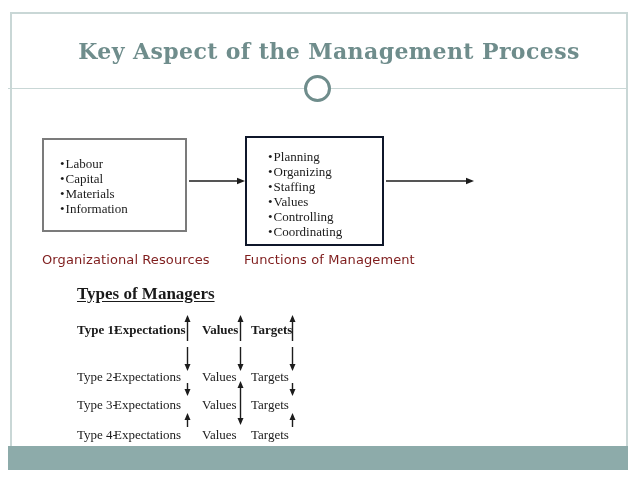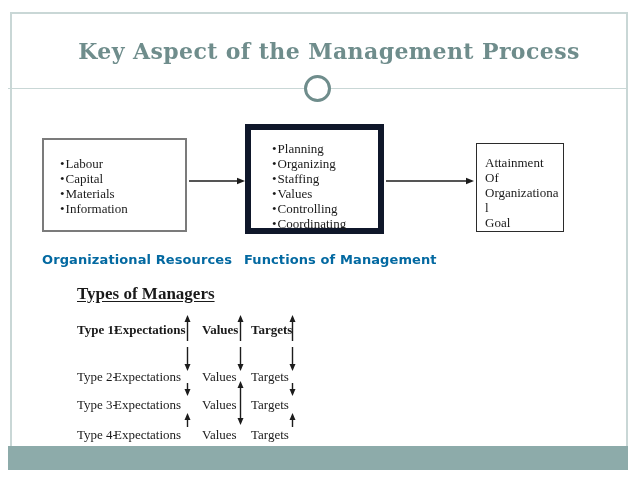--- a/index.html
+++ b/index.html
@@ -21,28 +21,28 @@
   
   .title{
     position:absolute;left:20px;top:38px;width:618px;text-align:center;
     font-family:"DejaVu Serif","Liberation Serif",serif;font-weight:bold;font-size:22px;
     letter-spacing:.4px;color:var(--accent,#6f8d8c);
     text-underline-offset:3px;text-decoration-thickness:2px;
   }
   
   .dbox{position:absolute;box-sizing:border-box;background:#fff;font-size:13px;line-height:15px;}
   .box-resources{left:42px;top:138px;width:145px;height:94px;border:2px solid #7b7b7b;padding:16px 0 0 16px;}
-  .box-functions{left:245px;top:124px;width:139px;height:110px;border:6px solid #0f172a;padding:11px 0 0 21px;}
+  .box-functions{left:245px;top:136px;width:139px;height:110px;border:2px solid #0f172a;padding:11px 0 0 21px;}
   .box-goal{left:476px;top:143px;width:88px;height:89px;border:1px solid #2b2b2b;padding:11px 0 0 8px;overflow:visible;}
   .dbox ul{margin:0;padding:0;list-style:none;}
   .dbox li::before{content:"\2022";margin-right:1px;}
   
   .sect-label{
     position:absolute;top:252px;font-family:"DejaVu Sans","Liberation Sans",sans-serif;
-    font-weight:bold;font-size:13px;color:#0369a1;letter-spacing:.1px;
+    font-weight:normal;font-size:13px;color:#7f1d1d;letter-spacing:.1px;
   }
   .label-resources{left:42px;}
   .label-functions{left:244px;}
   
   .types-heading{
     position:absolute;left:77px;top:284px;font-weight:bold;font-size:17px;
     text-decoration:underline;text-underline-offset:2px;
   }
   .type-row{position:absolute;left:0;width:100%;height:16px;font-size:13px;}
   .type-row .w{position:absolute;top:0;white-space:nowrap;}
@@ -128,27 +128,20 @@
     <ul>
       <li>Planning</li>
       <li>Organizing</li>
       <li>Staffing</li>
       <li>Values</li>
       <li>Controlling</li>
       <li>Coordinating</li>
     </ul>
   </div>
 
-  <div class="dbox box-goal">
-    <div>Attainment</div>
-    <div>Of</div>
-    <div>Organizationa</div>
-    <div>l</div>
-    <div>Goal</div>
-  </div>
 
   <div class="sect-label label-resources">Organizational Resources</div>
   <div class="sect-label label-functions">Functions of Management</div>
 
   <div class="types-heading">Types of Managers</div>
 
   <div class="type-row row-1">
     <span class="w w-label">Type 1-</span>
     <span class="w w-c1">Expectations</span>
     <span class="w w-c2">Values</span>

